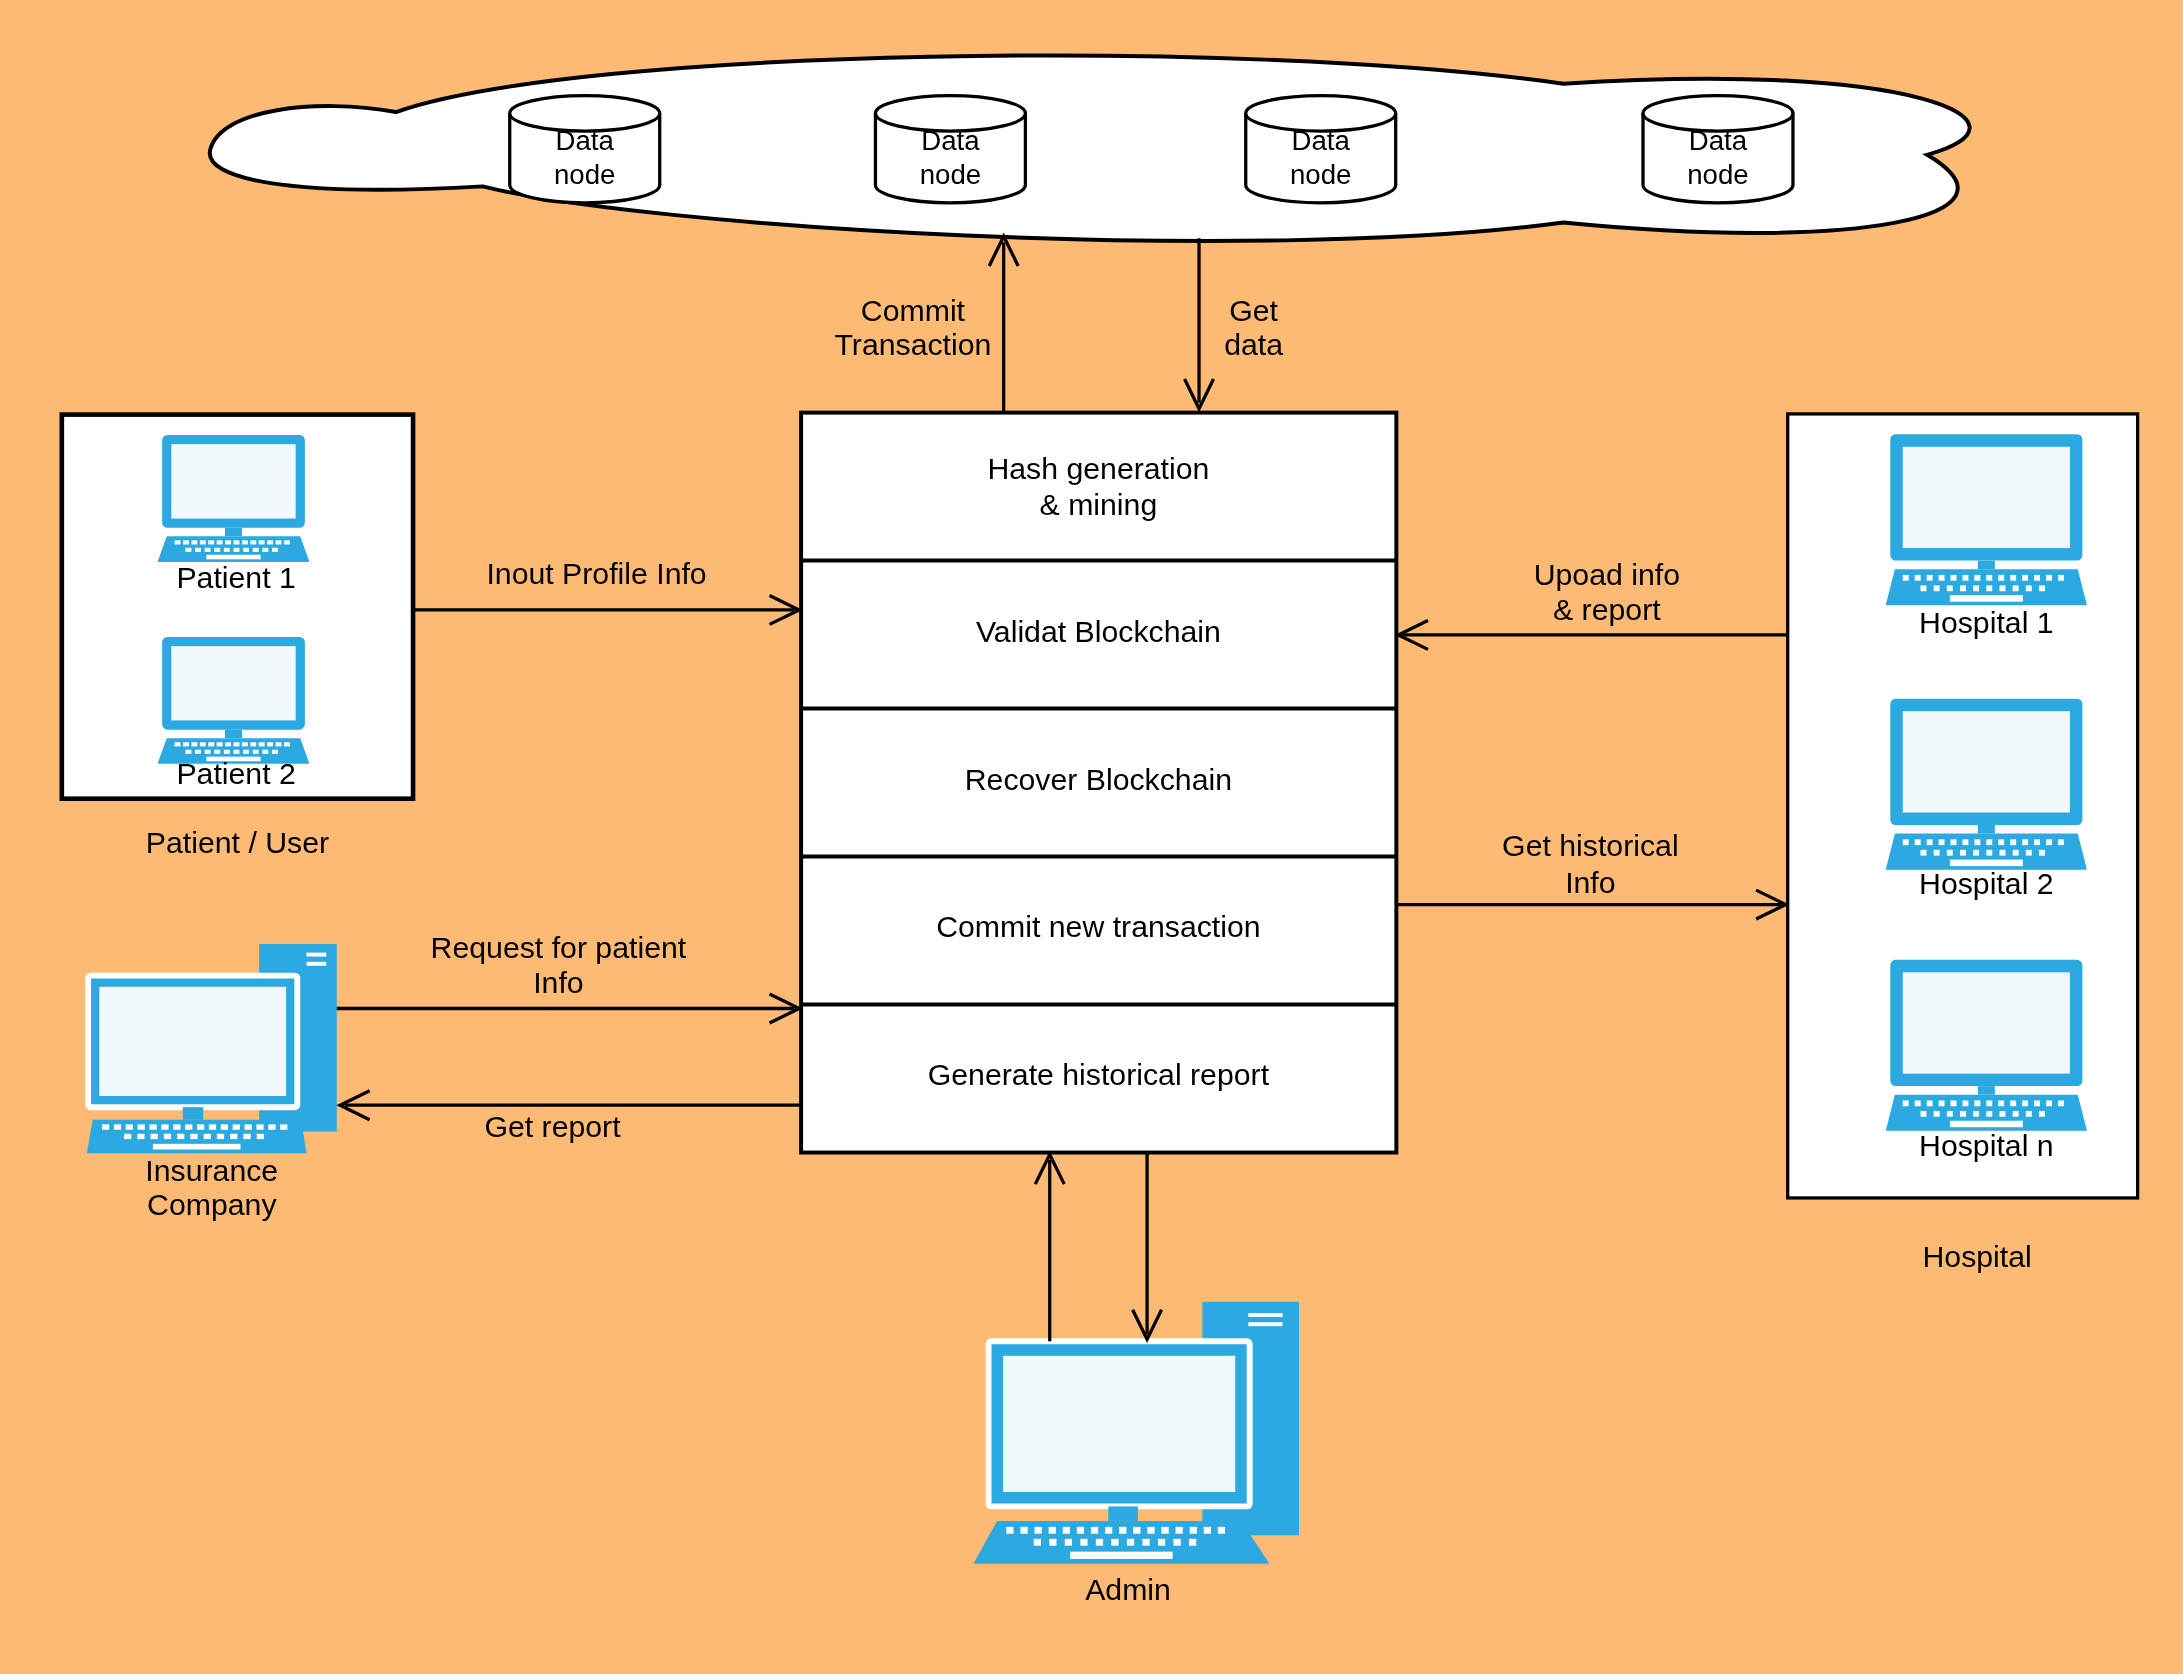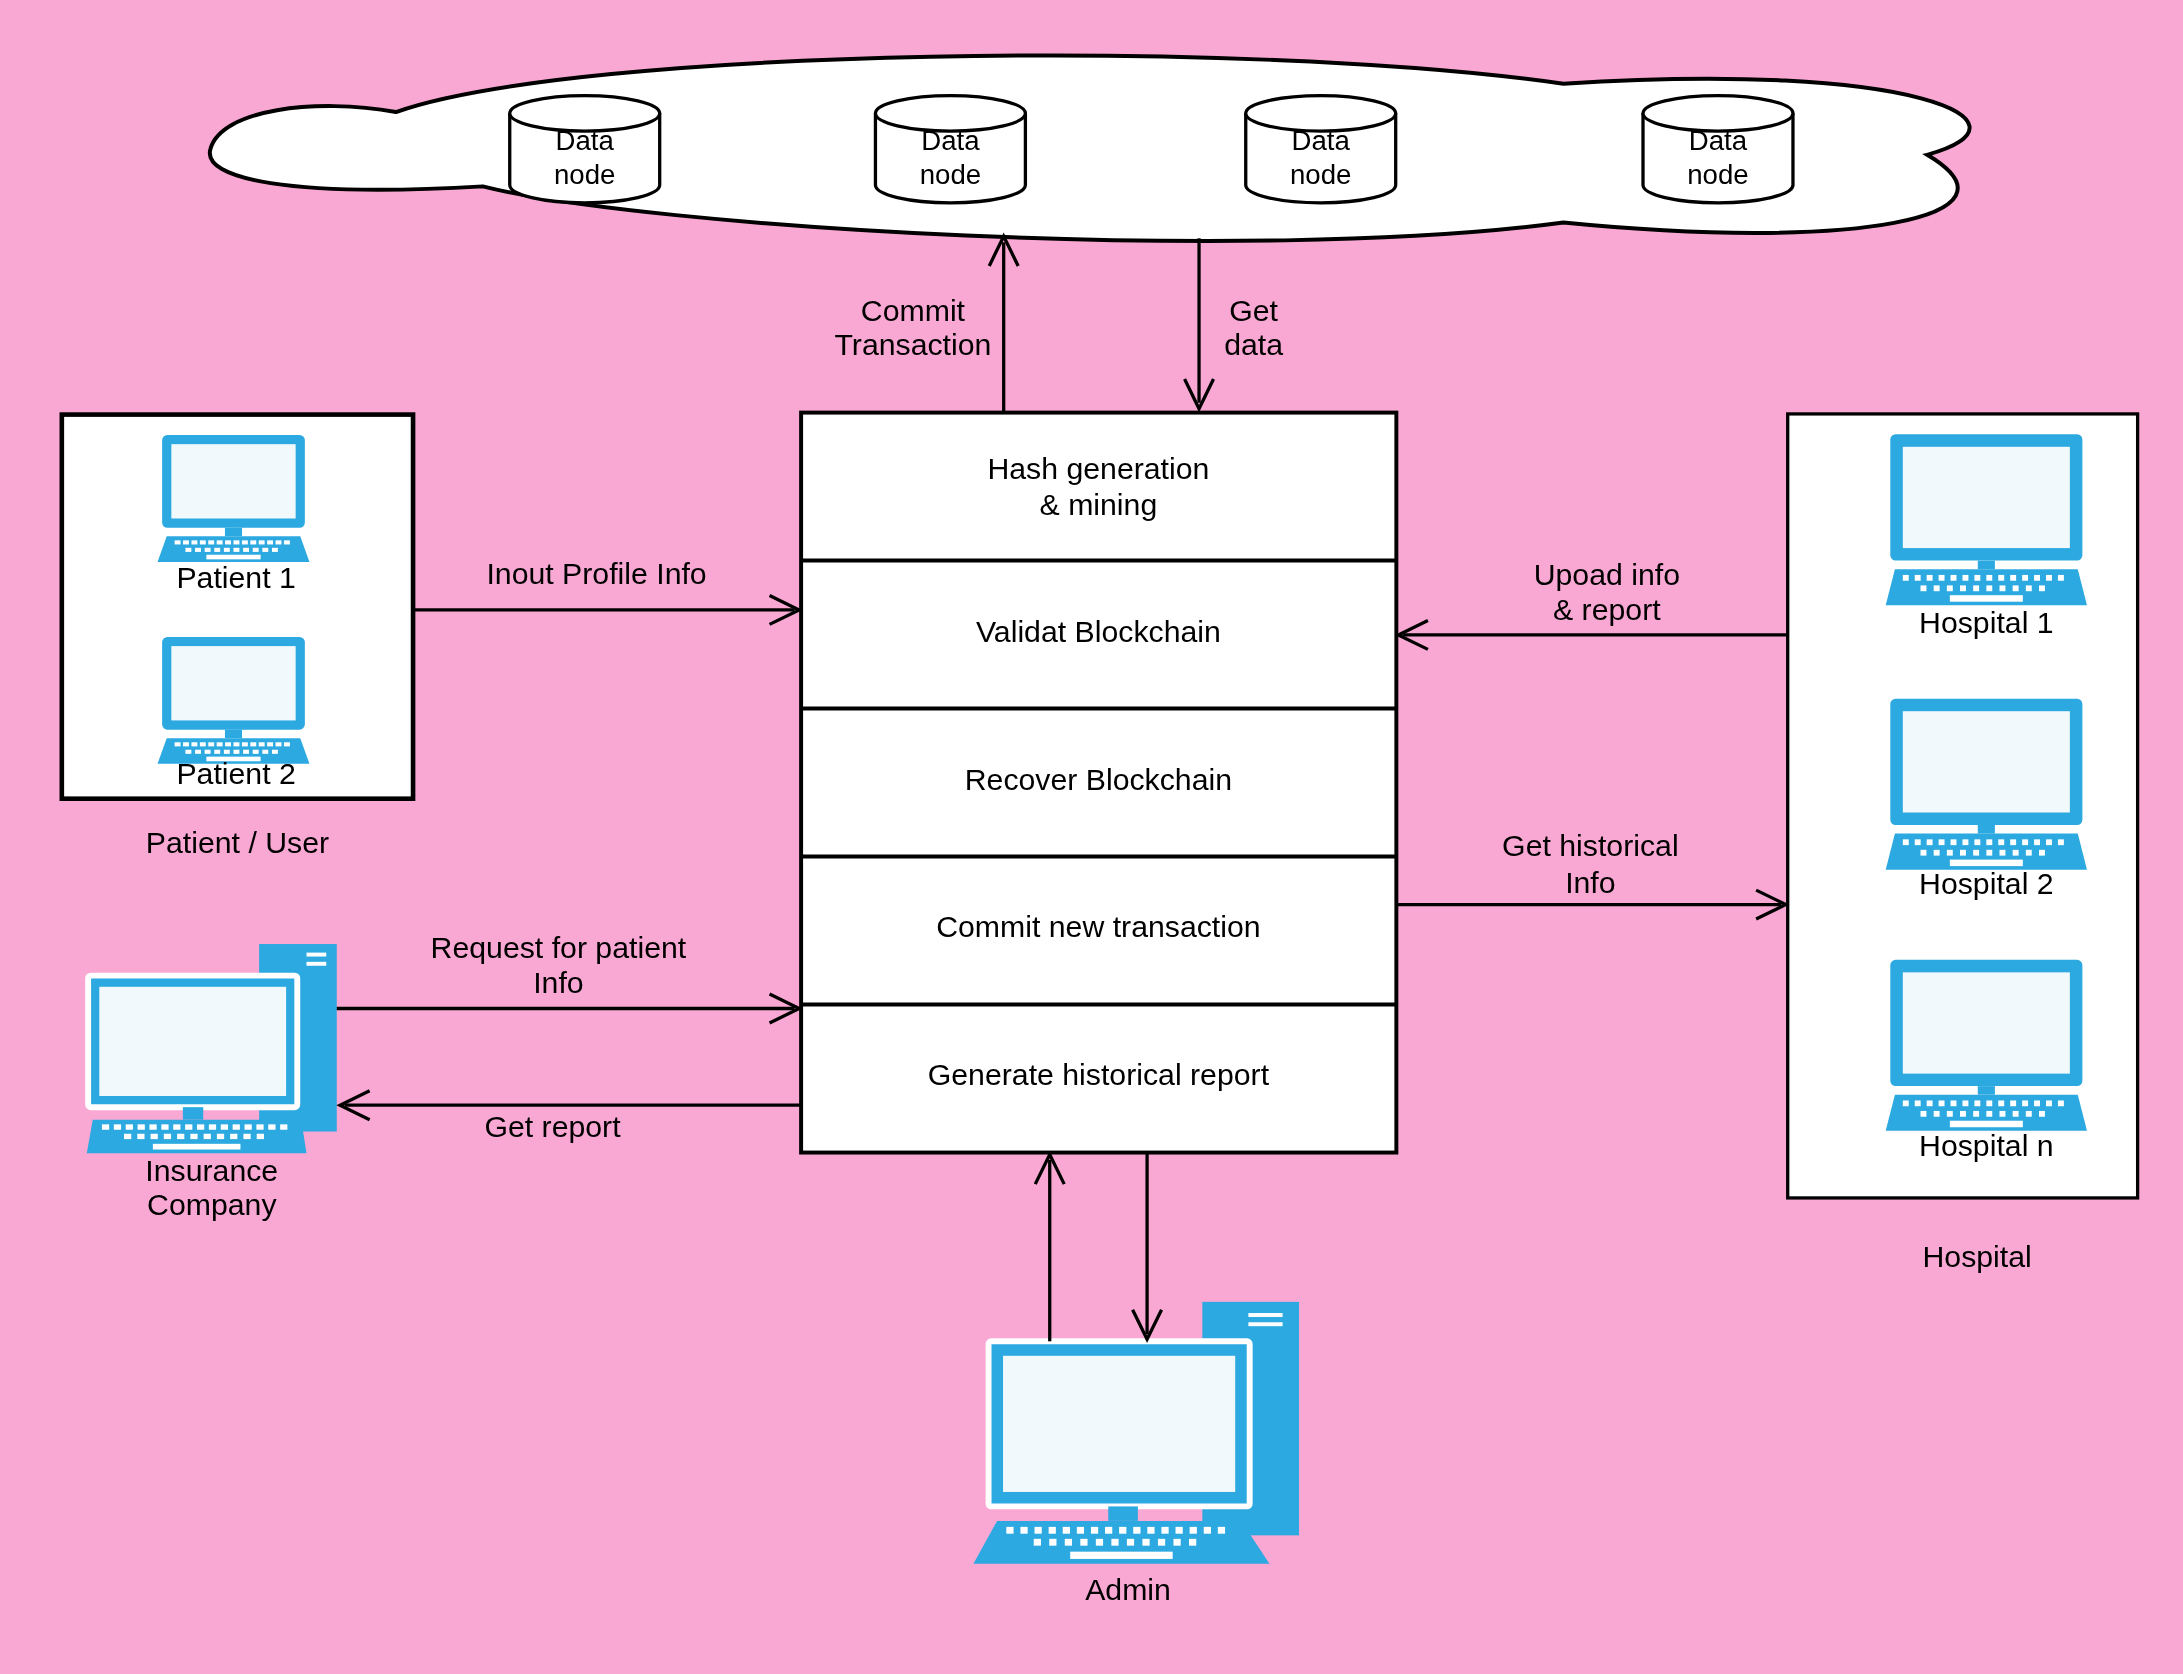--- a/index.html
+++ b/index.html
@@ -1,16 +1,16 @@
 <!DOCTYPE html>
 <html style="--device-blue: #2BA9E0; --screen-color: #F2F9FC;font-size:10.5px"><head>
 <meta charset="utf-8">
 <style>
   html,body{margin:0;padding:0;background:#ffffff;}
-  .canvas{position:relative;width:2183px;height:1675px;background:#f9a8d4;
+  .canvas{position:relative;width:2183px;height:1675px;background:#fdba74;
           font-family:"Liberation Sans", sans-serif;}
   svg{display:block;}
   text{fill:#000;font-family:"Liberation Sans", sans-serif;font-size:46px;}
   text.small{font-size:42px;}
   .shape{fill:#fff;stroke:#000;stroke-width:6;}
   .thin{stroke-width:5;}
   .arrow{stroke:#000;stroke-width:5;fill:none;}
   .dev{fill:var(--device-blue,#2BA9E0);}
   .scr{fill:var(--screen-color,#F2F9FC);}
 </style>

